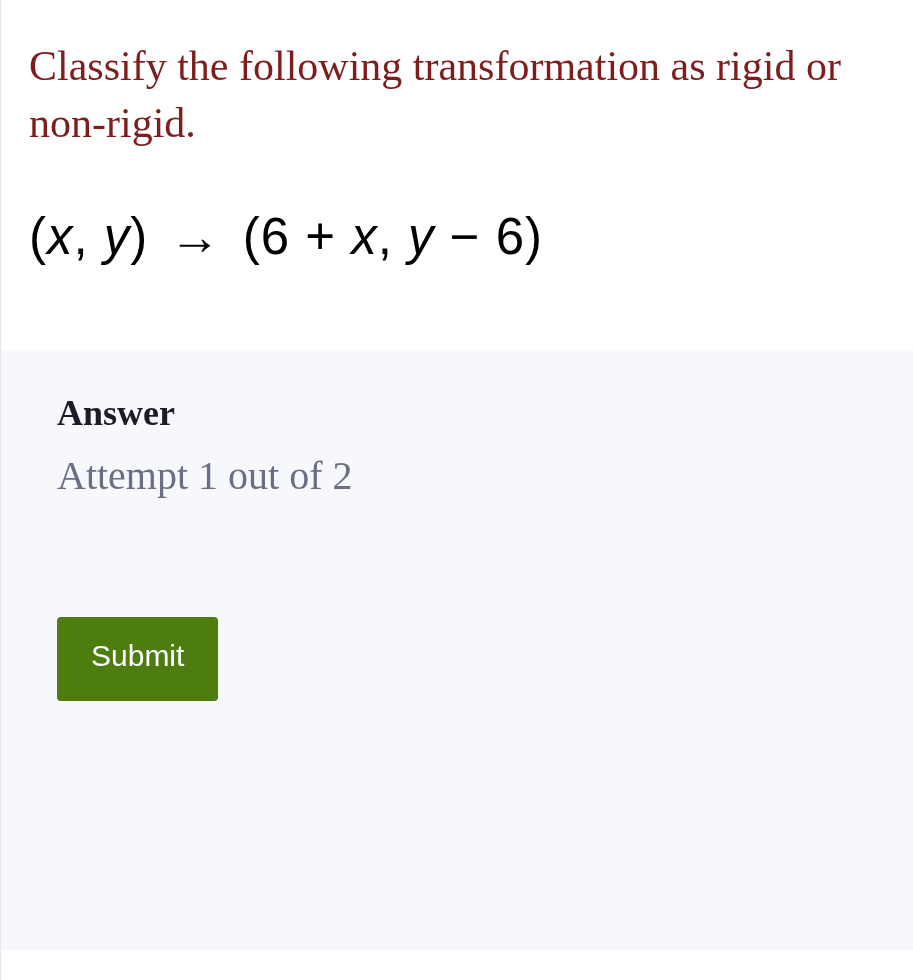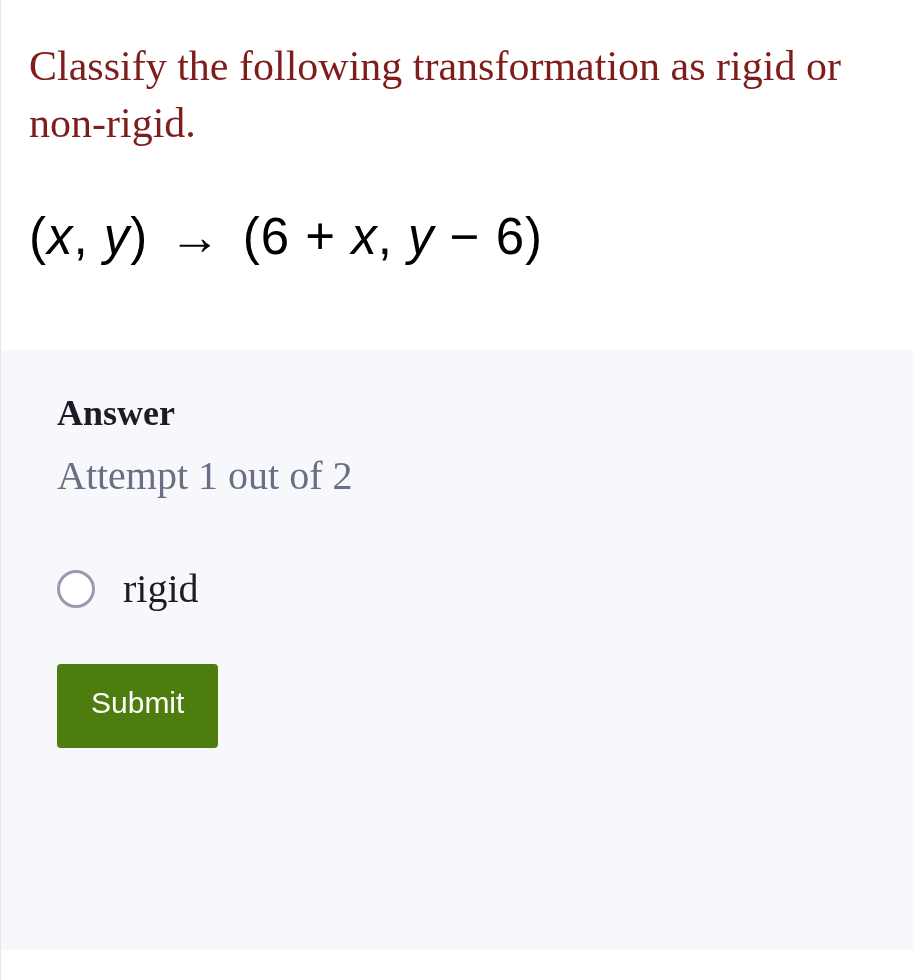--- a/index.html
+++ b/index.html
@@ -108,21 +108,17 @@
     <span class="op">(</span>x<span class="op">,&nbsp;</span>y<span class="op">)</span>
     <span class="arrow">→</span>
     <span class="op">(</span><span class="num">6</span> <span class="op">+</span> x<span class="op">,&nbsp;</span>y <span class="op">−</span> <span class="num">6</span><span class="op">)</span>
   </div>
 
   <div class="answer-box">
     <div class="answer-title">Answer</div>
     <div class="attempt-line">Attempt 1 out of 2</div>
 
     <div class="options">
-      <label class="option">
-        <span class="radio"></span>
-        <span class="option-label">rigid</span>
-      </label>
     </div>
 
     <button class="submit-btn">Submit</button>
   </div>
 </div>
 
 </body></html>

